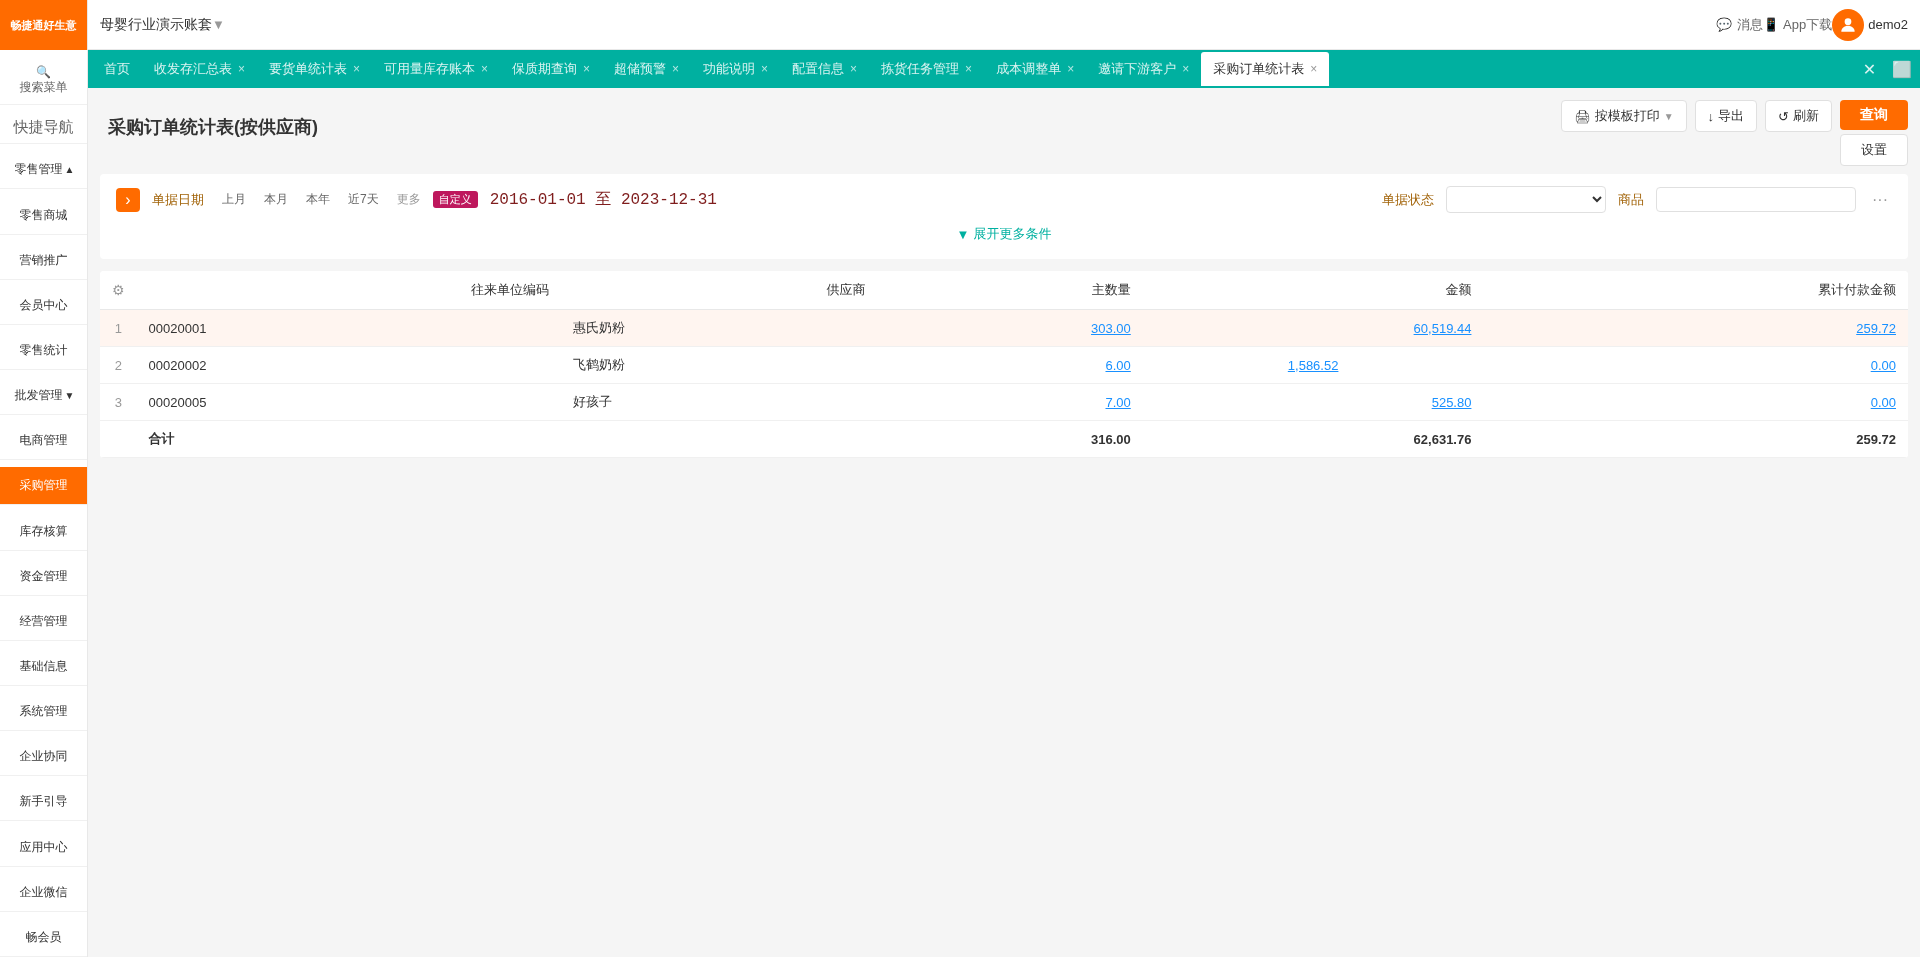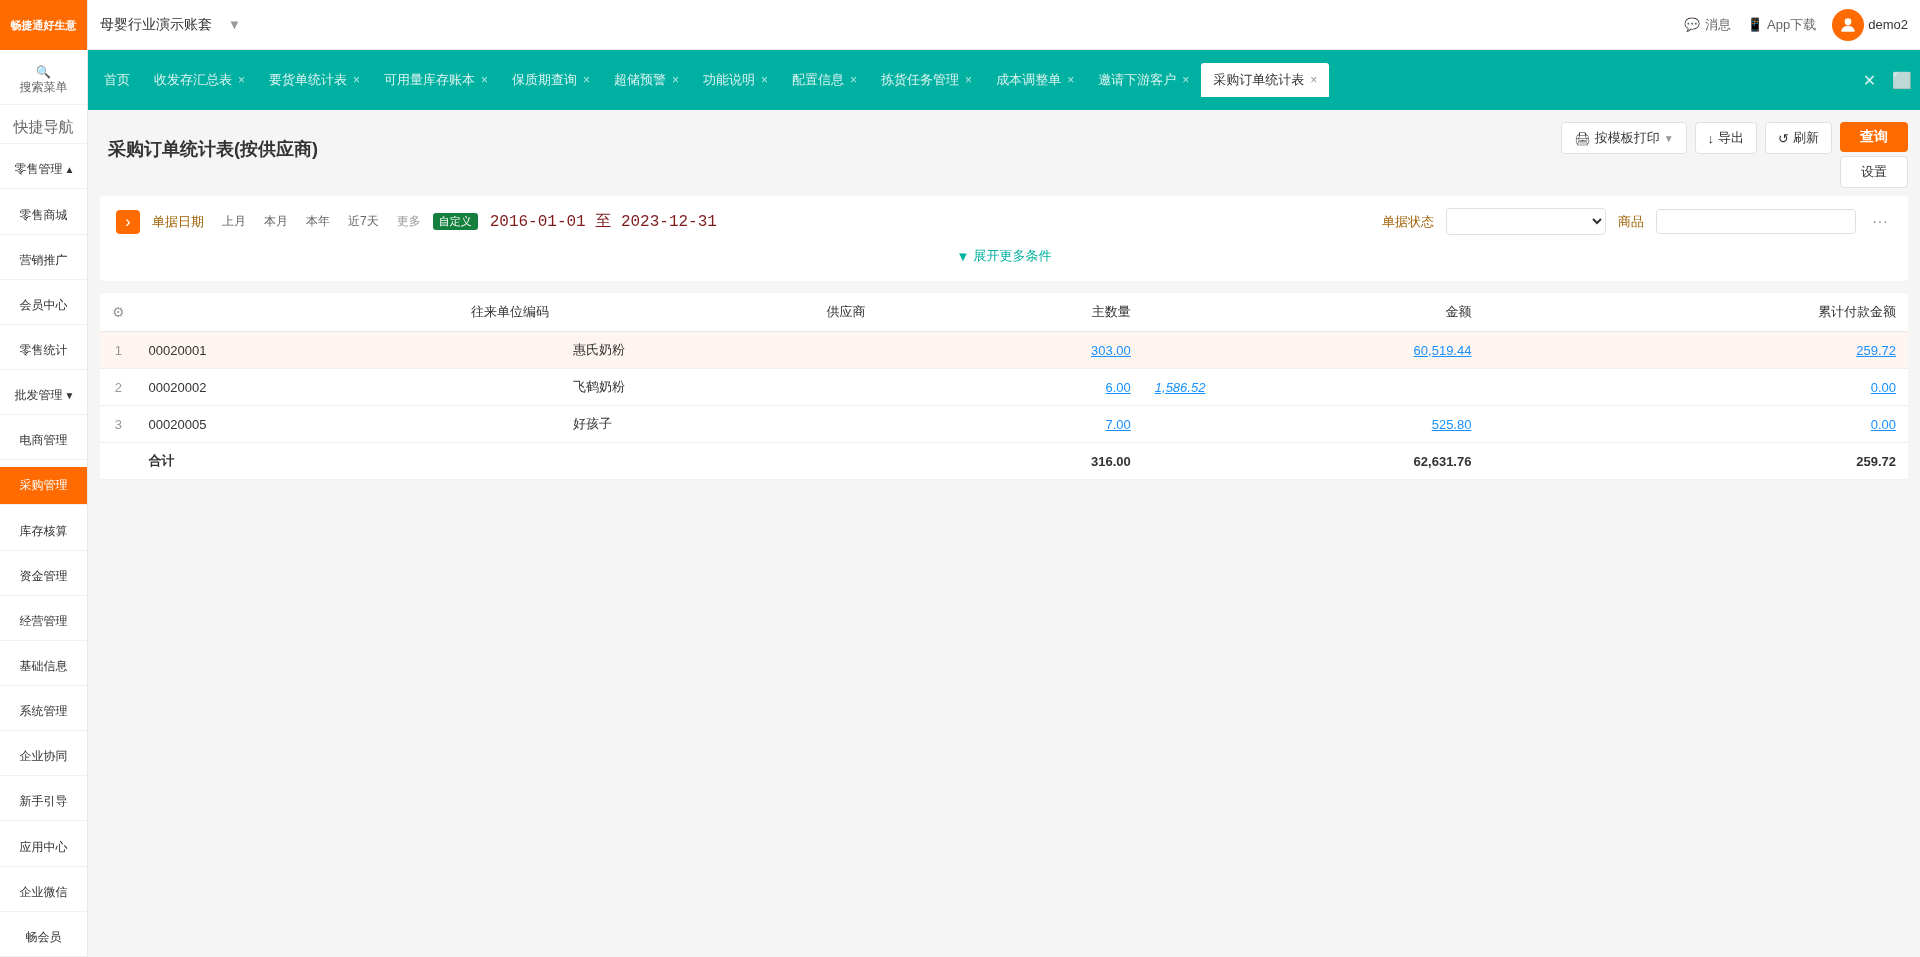--- a/index.html
+++ b/index.html
@@ -13,45 +13,45 @@
     .sidebar-nav { padding: 6px 6px; font-size: 15px; color: #666; text-align: center; border-bottom: 1px solid #f0f0f0; cursor: pointer; }
     .sidebar-item { padding: 10px 6px; font-size: 12px; color: #333; text-align: center; cursor: pointer; border-bottom: 1px solid #f0f0f0; }
     .sidebar-item.active { background: #ff6b00; color: #fff; }
     .sidebar-item.has-arrow { display: flex; align-items: center; justify-content: center; gap: 2px; padding-left: 8px; }
     .arrow-down { font-size: 10px; }
 
     
     .main { flex: 1; display: flex; flex-direction: column; overflow: hidden; }
 
     
-    .topbar { height: 50px; background: #fff; border-bottom: 1px solid #e8e8e8; display: flex; align-items: center; padding: 0 12px; gap: 16px; }
+    .topbar { height: 50px; background: #fff; border-bottom: 1px solid #e8e8e8; display: flex; align-items: center; padding: 0 12px; gap: 0; }
     .topbar-action { display: flex; align-items: center; gap: 4px; color: #666; font-size: 13px; cursor: pointer; }
 
     
-    .tabbar { background: #00b0a0; display: flex; align-items: center; min-height: 36px; padding: 13px 4px; overflow-x: auto; }
+    .tabbar { background: #00b0a0; display: flex; align-items: center; min-height: 36px; padding: 2px 4px; overflow-x: auto; }
     .tabbar::-webkit-scrollbar { height: 0; }
     .tab-item { display: flex; align-items: center; padding: 8px 12px; font-size: 13px; color: rgba(255,255,255,0.85); cursor: pointer; white-space: nowrap; border-radius: 3px 3px 0 0; gap: 6px; flex-shrink: 0; }
     .tab-item.active { background: #fff; color: #333; }
     .tab-close { font-size: 12px; color: rgba(255,255,255,0.7); cursor: pointer; line-height: 1; }
     .tab-item.active .tab-close { color: #999; }
     .tabbar-end { display: flex; align-items: center; margin-left: auto; gap: 8px; }
     .tabbar-btn { color: rgba(255,255,255,0.85); font-size: 16px; cursor: pointer; padding: 4px; }
 
     
     .content { flex: 1; overflow-y: auto; background: #f5f5f5; padding: 12px; }
     .page-title { font-size: 18px; color: #333; font-weight: bold; margin-bottom: 12px; padding-left: 8px; }
 
     
     .filter-section { background: #fff; border-radius: 4px; padding: 12px 16px; margin-bottom: 12px; }
     .filter-row { display: flex; align-items: center; gap: 12px; flex-wrap: wrap; }
     .filter-label { color: #a16207; font-size: 13px; white-space: nowrap; }
     .filter-date-options { display: flex; gap: 6px; align-items: center; }
     .date-option { font-size: 12px; color: #666; cursor: pointer; padding: 2px 6px; border-radius: 3px; }
     .date-option.more { color: #999; }
-    .date-custom-badge { background: #15803d; color: #fff; font-size: 11px; padding: 1px 6px; border-radius: 3px; cursor: pointer; }
+    .date-custom-badge { background: #be185d; color: #fff; font-size: 11px; padding: 1px 6px; border-radius: 3px; cursor: pointer; }
     .date-range { color: #7f1d1d; font-size: 16px; font-family: Liberation Mono, monospace; }
     .filter-select { display: flex; align-items: center; gap: 6px; }
     .filter-select select, .filter-input { border: 1px solid #e0e0e0; border-radius: 4px; padding: 4px 8px; font-size: 13px; color: #333; outline: none; background: #fff; min-width: 120px; }
     .filter-input { min-width: 160px; }
     .more-btn { font-size: 16px; color: #999; cursor: pointer; padding: 0 4px; }
     .expand-btn { display: flex; align-items: center; justify-content: center; gap: 4px; color: #00b0a0; font-size: 13px; cursor: pointer; padding: 8px 0 4px; }
     .btn-print { display: flex; align-items: center; gap: 4px; padding: 6px 12px; background: #fff; border: 1px solid #e0e0e0; border-radius: 4px; font-size: 13px; color: #333; cursor: pointer; }
     .btn-export { display: flex; align-items: center; gap: 4px; padding: 6px 12px; background: #fff; border: 1px solid #e0e0e0; border-radius: 4px; font-size: 13px; color: #333; cursor: pointer; }
     .btn-refresh { display: flex; align-items: center; gap: 4px; padding: 6px 12px; background: #fff; border: 1px solid #e0e0e0; border-radius: 4px; font-size: 13px; color: #333; cursor: pointer; }
     .btn-query { padding: 6px 20px; background: #ff6b00; color: #fff; border: none; border-radius: 4px; font-size: 14px; cursor: pointer; font-weight: bold; }
@@ -325,21 +325,21 @@
       <td>惠氏奶粉</td>
       <td class="number" style="text-align:right;">303.00</td>
       <td class="number" style="text-align:right;">60,519.44</td>
       <td class="number" style="text-align:right;">259.72</td>
     </tr>
               <tr>
       <td class="row-num">2</td>
       <td>00020002</td>
       <td>飞鹤奶粉</td>
       <td class="number" style="text-align:right;">6.00</td>
-      <td class="number" style="text-align:left;font-style:italic;">1,586.52</td>
+      <td class="number" style="text-align:center;">1,586.52</td>
       <td class="number" style="text-align:right;">0.00</td>
     </tr>
               <tr>
       <td class="row-num">3</td>
       <td>00020005</td>
       <td>好孩子</td>
       <td class="number" style="text-align:right;">7.00</td>
       <td class="number" style="text-align:right;">525.80</td>
       <td class="number" style="text-align:right;">0.00</td>
     </tr>

